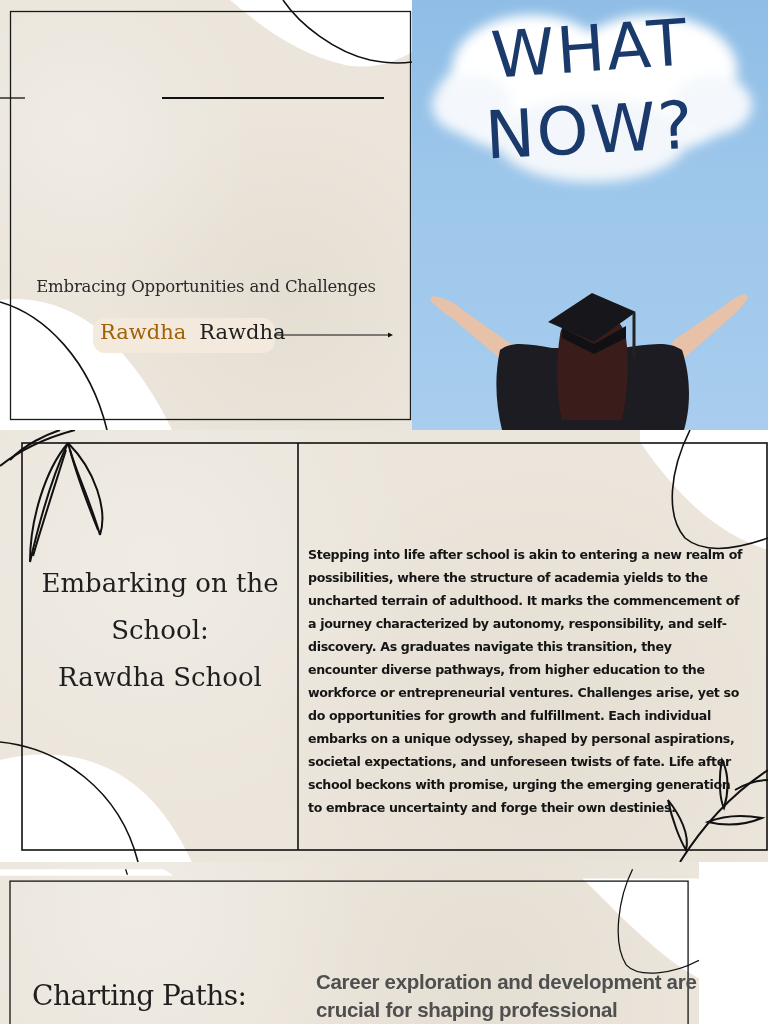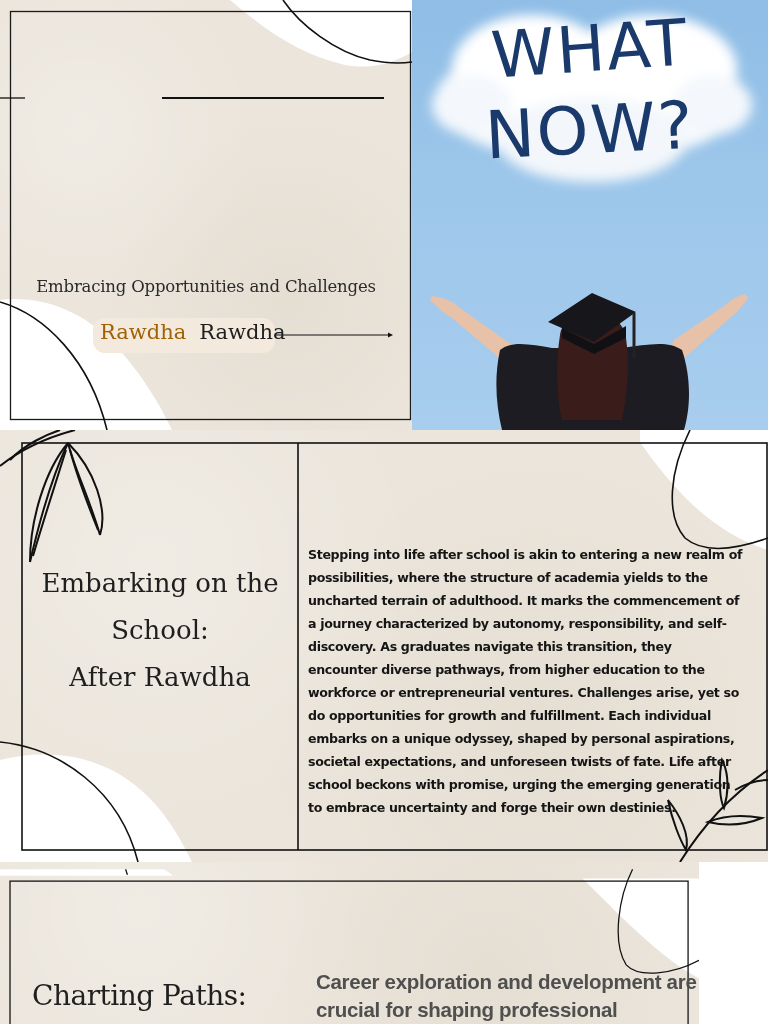--- a/index.html
+++ b/index.html
@@ -135,21 +135,21 @@
       <path d="M680 432 C700 400 730 365 768 340"></path>
       <path d="M722 330 C718 350 720 370 724 378 C728 365 730 345 722 330 Z"></path>
       <path d="M668 370 C672 390 680 410 686 420 C690 405 680 385 668 370 Z"></path>
       <path d="M708 392 C725 385 745 385 762 388 C745 395 725 396 708 392 Z"></path>
       <path d="M735 360 C748 352 760 350 768 350"></path>
     </g>
   </svg>
   <div class="heading">
     <div>Embarking on the</div>
     <div>School:</div>
-    <div>After Rawdha</div>
+    <div>Rawdha School</div>
   </div>
   <div class="body">Stepping into life after school is akin to entering a new realm of possibilities, where the structure of academia yields to the uncharted terrain of adulthood. It marks the commencement of a journey characterized by autonomy, responsibility, and self-discovery. As graduates navigate this transition, they encounter diverse pathways, from higher education to the workforce or entrepreneurial ventures. Challenges arise, yet so do opportunities for growth and fulfillment. Each individual embarks on a unique odyssey, shaped by personal aspirations, societal expectations, and unforeseen twists of fate. Life after school beckons with promise, urging the emerging generation to embrace uncertainty and forge their own destinies.</div>
 </section>
 
 <section class="slide" id="slide3">
   <div class="paper"></div>
   <svg class="deco" viewBox="0 0 768 162">
 
     <path d="M640 10 L768 10 L768 120 C730 100 690 60 655 25 Z" fill="#ffffff"></path>
 

